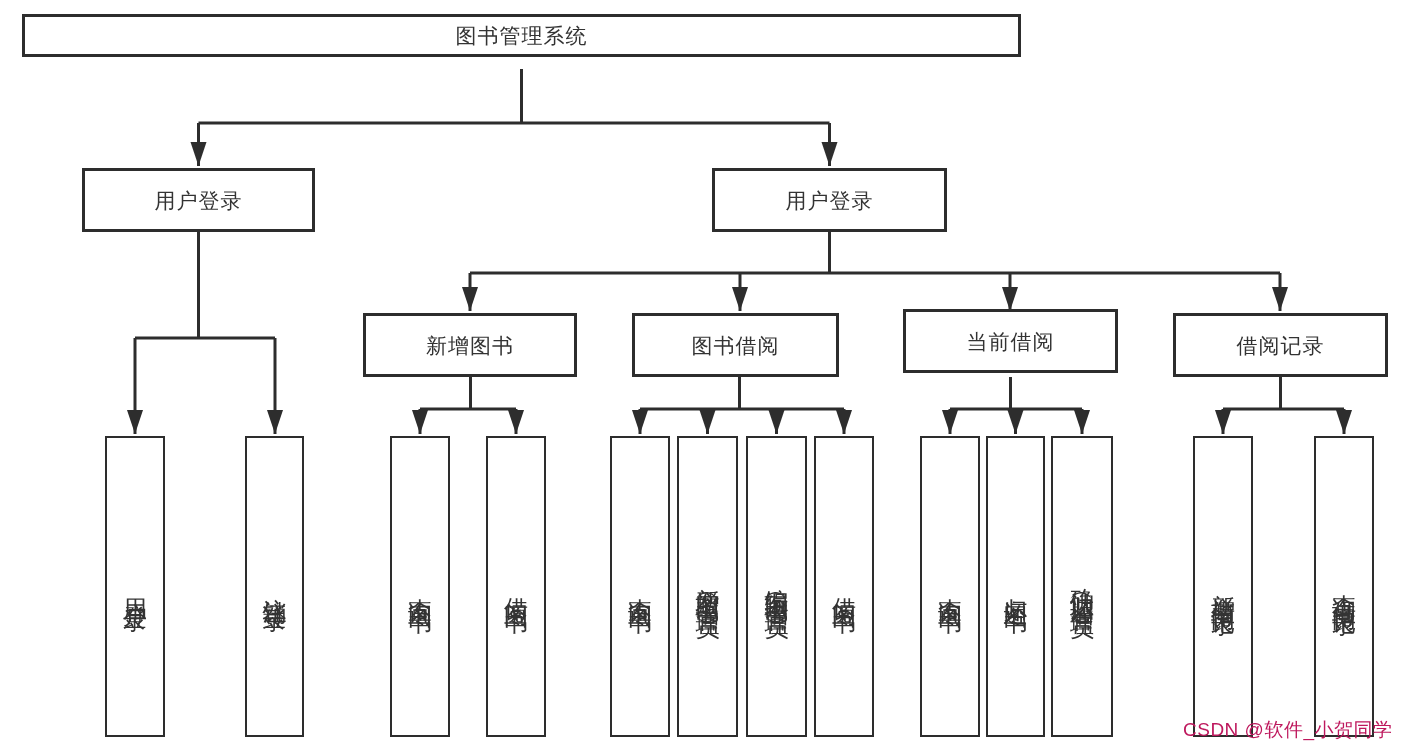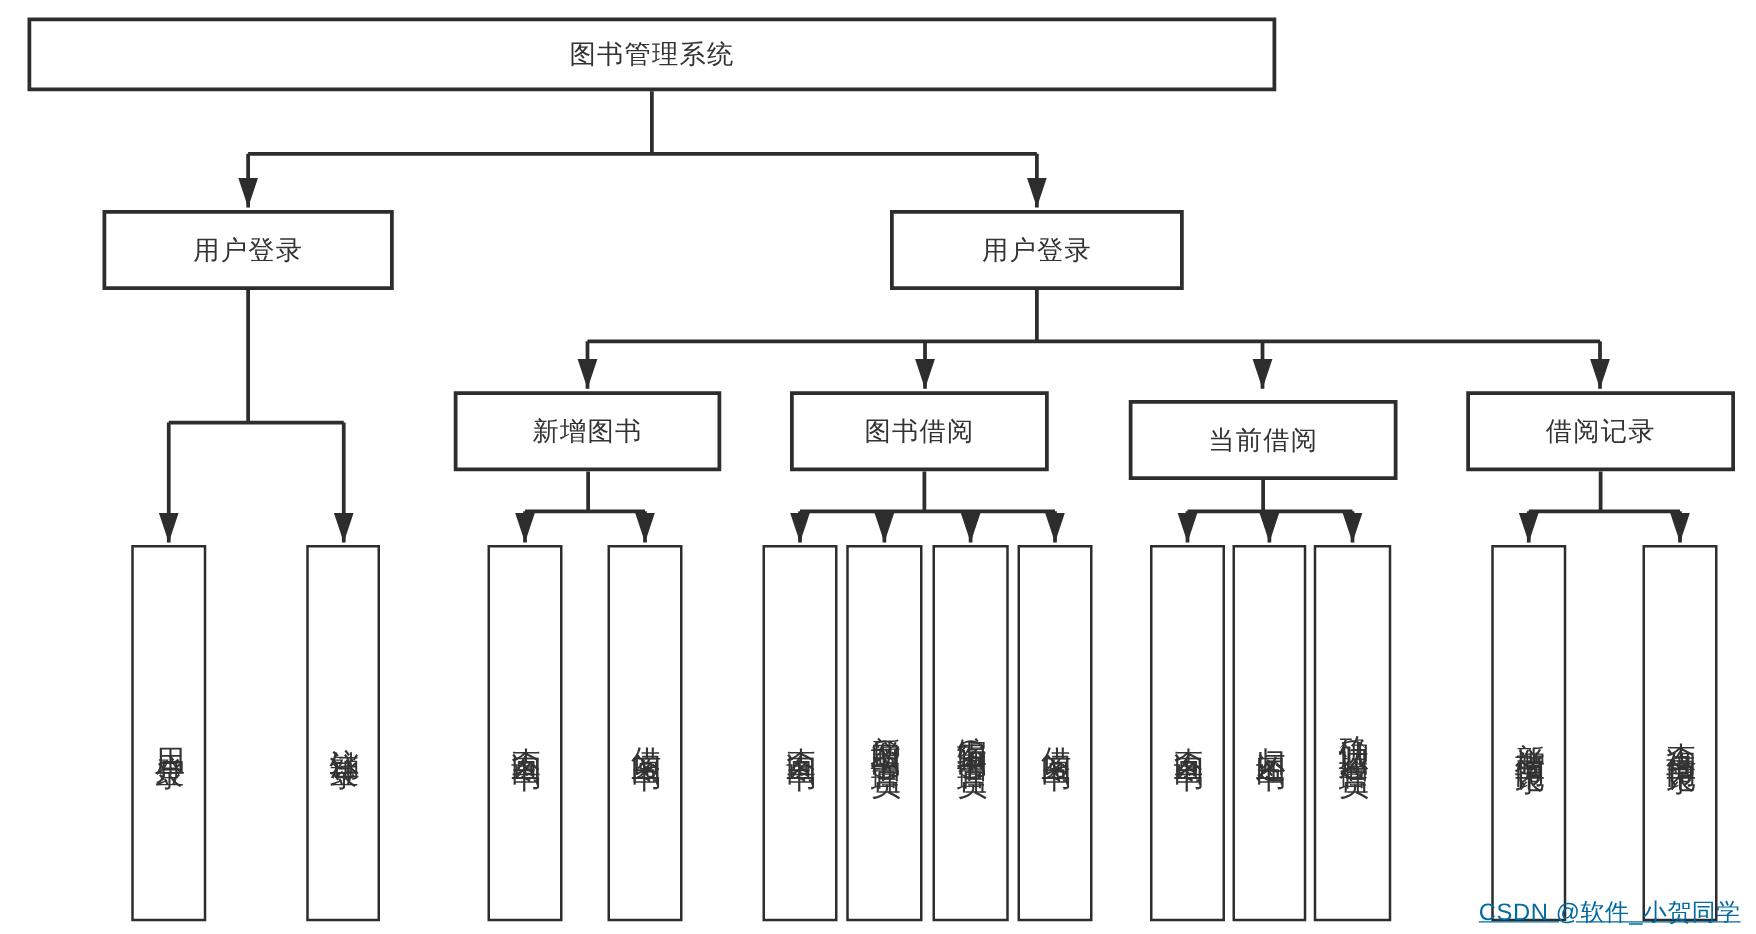--- a/index.html
+++ b/index.html
@@ -44,25 +44,24 @@
     text-orientation: mixed;
     font-size: 24px;
     letter-spacing: 4px;
     line-height: 1;
   }
   #watermark {
     position: absolute;
     left: 1183px;
     top: 717px;
     font-size: 19px;
-    color: #0369a1;
+    color: #be185d;
     white-space: nowrap;
     z-index: 5;
     letter-spacing: 0.5px;
-    text-decoration: underline;
   }
 </style>
 </head>
 <body>
 
 <div id="stage">
 
   <svg id="connectors" viewBox="0 0 1405 747" xmlns="http://www.w3.org/2000/svg">
     <defs>
       <marker id="arrow" markerUnits="userSpaceOnUse" markerWidth="26" markerHeight="17" refX="24" refY="8" orient="auto">
@@ -103,28 +102,28 @@
       <path d="M776.5 409 V434"></path>
       <path d="M844 409 V434"></path>
       <path d="M950 409 V434"></path>
       <path d="M1015.5 409 V434"></path>
       <path d="M1082 409 V434"></path>
       <path d="M1223 409 V434"></path>
       <path d="M1344 409 V434"></path>
     </g>
   </svg>
 
-  <div class="box h" style="left:22px;top:14px;width:999px;height:59px">图书管理系统</div>
+  <div class="box h" style="left:22px;top:14px;width:999px;height:43px">图书管理系统</div>
 
   <div class="box h" style="left:82px;top:168px;width:233px;height:64px">用户登录</div>
   <div class="box h" style="left:712px;top:168px;width:235px;height:64px">用户登录</div>
 
   <div class="box h" style="left:363px;top:313px;width:214px;height:64px">新增图书</div>
   <div class="box h" style="left:632px;top:313px;width:207px;height:64px">图书借阅</div>
-  <div class="box h" style="left:903px;top:320px;width:215px;height:64px">当前借阅</div>
+  <div class="box h" style="left:903px;top:309px;width:215px;height:64px">当前借阅</div>
   <div class="box h" style="left:1173px;top:313px;width:215px;height:64px">借阅记录</div>
 
   <div class="box v" style="left:105px;top:436px;width:60px;height:301px">用户登录</div>
   <div class="box v" style="left:245px;top:436px;width:59px;height:301px">注销登录</div>
 
   <div class="box v" style="left:390px;top:436px;width:60px;height:301px">查询图书</div>
   <div class="box v" style="left:486px;top:436px;width:60px;height:301px">借阅图书</div>
 
   <div class="box v" style="left:610px;top:436px;width:60px;height:301px">查询图书</div>
   <div class="box v" style="left:677px;top:436px;width:61px;height:301px">新增图书（管理员）</div>

